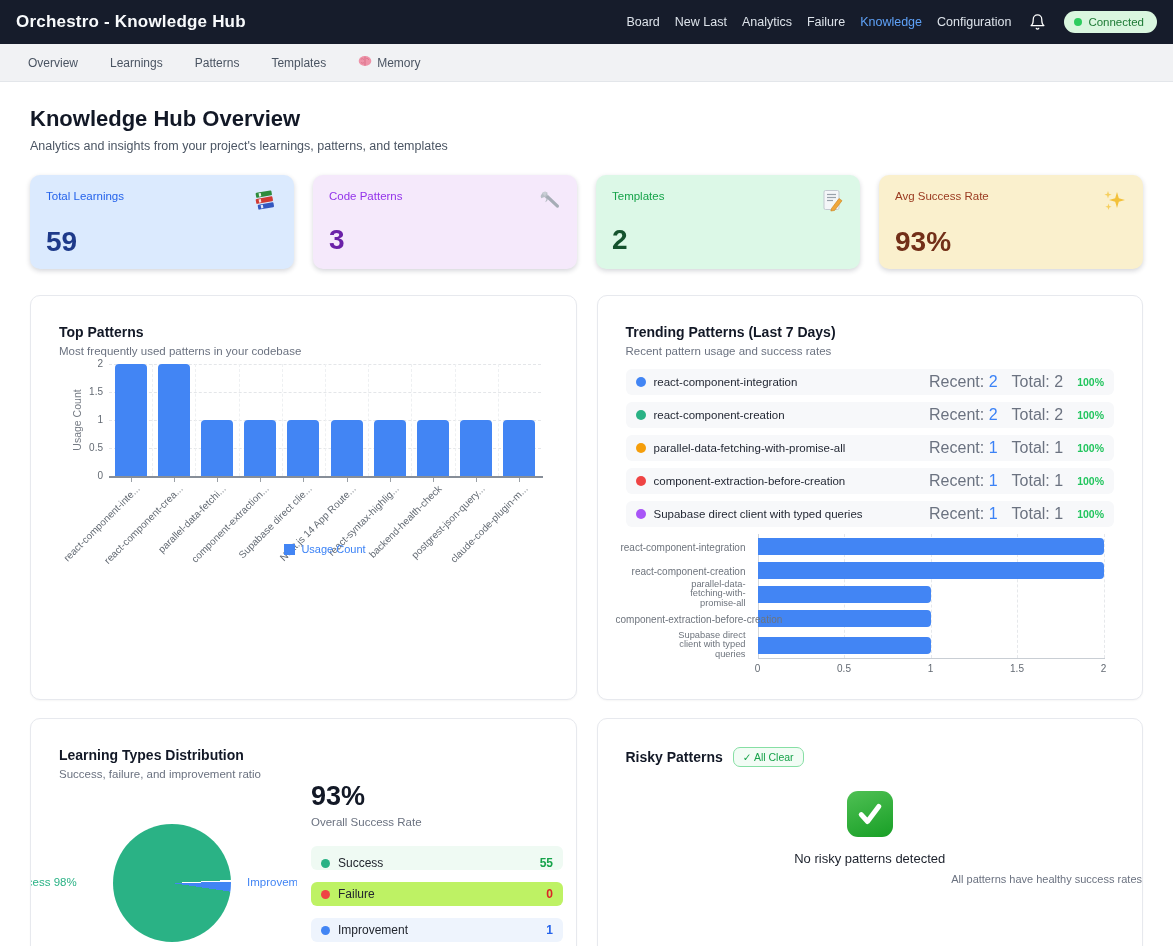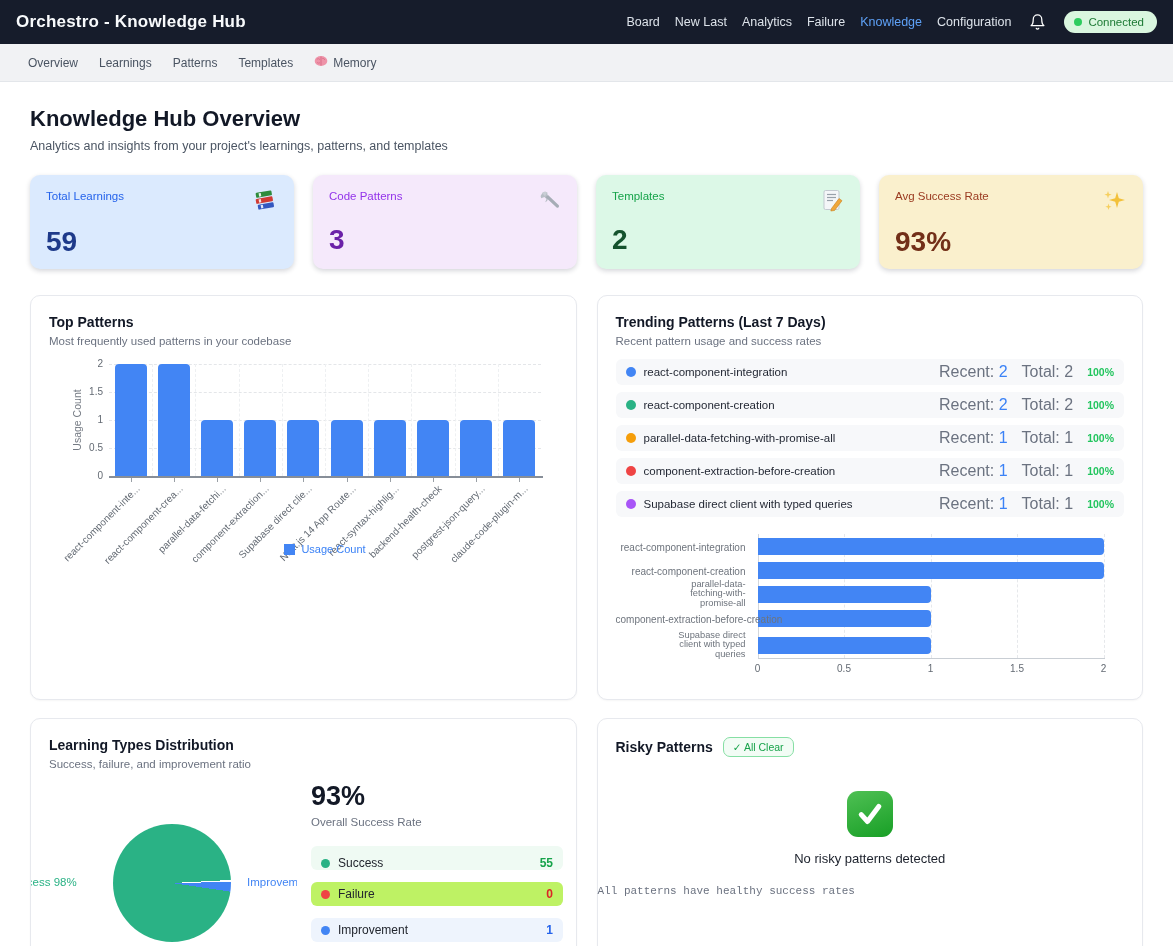--- a/index.html
+++ b/index.html
@@ -16,21 +16,21 @@
   .navlink { color:#dde3ea; font-size:12.5px; cursor:pointer; }
   .navlink.active { color:#5ea1f7; }
   .bell-btn { display:flex; align-items:center; cursor:pointer; padding:2px; }
   .status-pill { display:flex; align-items:center; gap:6px; background:#d9f6df;
     border-radius:999px; padding:5px 13px 5px 10px; }
   .status-dot { width:8px; height:8px; border-radius:50%; background:#2ecc5f; }
   .status-label { color:#1d7a35; font-size:11.5px; }
 
   
   .subnav { height:38px; background:#f1f2f4; border-bottom:1px solid #e3e6ea;
-    display:flex; align-items:center; gap:21px; padding-left:28px; }
+    display:flex; align-items:center; gap:32px; padding-left:28px; }
   .subnav-item { display:flex; align-items:center; gap:5px; color:#4a5462;
     font-size:12px; cursor:pointer; }
 
   
   .content { padding:0 30px; }
   .page-title { margin-top:24px; font-size:22px; font-weight:700; color:#121826; }
   .page-sub { margin-top:7px; font-size:12.5px; color:#4b5563; }
 
   
   .stats-grid { margin-top:22px; display:grid; grid-template-columns:repeat(4,1fr);
@@ -40,21 +40,21 @@
   .stat-top { display:flex; justify-content:space-between; align-items:flex-start; }
   .stat-label { font-size:11.5px; }
   .stat-icon { margin-top:-2px; }
   .stat-value { margin-top:9px; font-size:28px; font-weight:700; line-height:30px; }
 
   
   .grid-row { display:grid; grid-template-columns:1fr 1fr; gap:20px; }
   .charts { margin-top:26px; }
   .bottom { margin-top:18px; }
   .card { position:relative; background:#fff; border:1px solid #e7e9ee;
-    border-radius:10px; padding:18px; box-shadow:0 1px 2px rgba(0,0,0,.04); }
+    border-radius:10px; padding:28px; box-shadow:0 1px 2px rgba(0,0,0,.04); }
   .chart-card { height:405px; }
   .bottom-card { height:258px; }
   .card-title { font-size:14px; font-weight:700; color:#121826; }
   .card-sub { margin-top:5px; font-size:11.5px; color:#6b7280; }
 
   
   .vchart { position:absolute; inset:0; }
   .vgrid { position:absolute; border-top:1px dashed #e4e6e9; height:0; }
   .vgrid-v { position:absolute; top:68px; height:112px; border-left:1px dashed #eef0f2; }
   .vaxis { position:absolute; left:78px; top:180px; width:434px; border-top:2px solid #878e98; }
@@ -112,22 +112,22 @@
   
   .risky-head { display:flex; align-items:center; }
   .risky-badge { margin-left:10px; border:1px solid #86dfa4; background:#f2fcf5;
     color:#17a34a; font-size:10.5px; padding:3px 9px; border-radius:7px; }
   .check-box { position:absolute; left:50%; top:72px; transform:translateX(-50%);
     width:46px; height:46px; border-radius:11px;
     background:linear-gradient(160deg,#4fc054,#189f26);
     display:flex; align-items:center; justify-content:center; }
   .risky-msg { position:absolute; left:0; right:0; top:132px; text-align:center;
     font-size:13px; color:#1b202b; }
-  .risky-sub { position:absolute; left:0; right:0; top:166px; text-align:left;
-    font-size:11px; color:#6b7280;font-family:Liberation Mono, monospace; }
+  .risky-sub { position:absolute; left:0; right:0; top:154px; text-align:right;
+    font-size:11px; color:#6b7280; }
 </style>
 </head>
 <body>
 
 <div class="app">
 
   <div class="topnav">
     <div class="brand">Orchestro - Knowledge Hub</div>
     <div class="topnav-right">
       <div class="navlinks">

